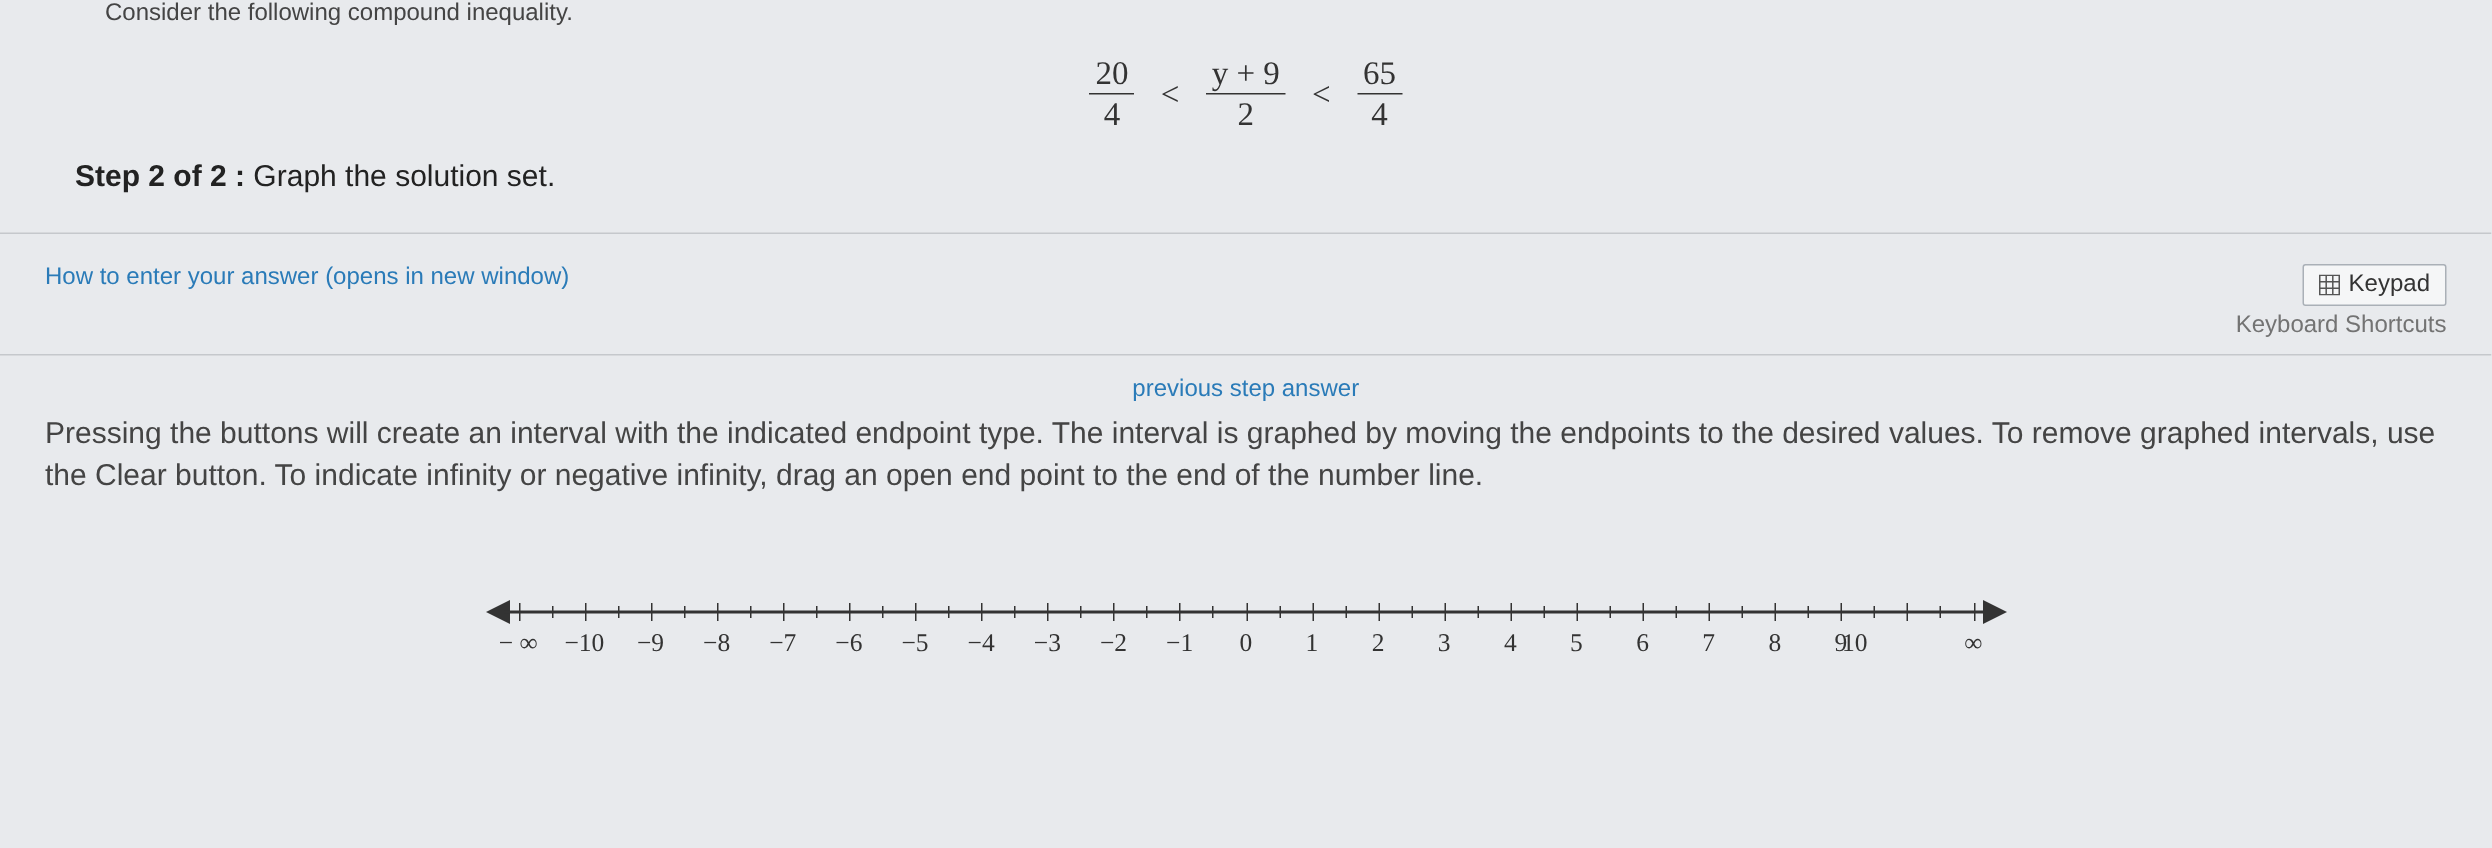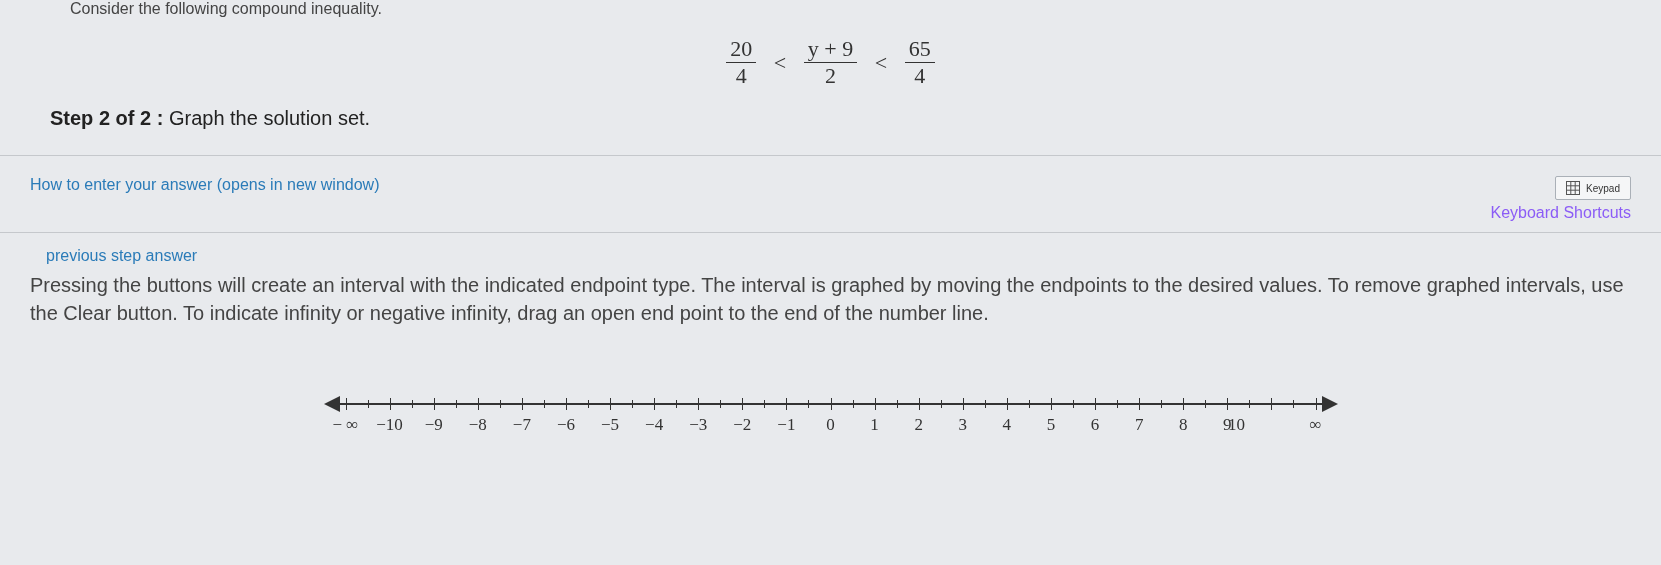--- a/index.html
+++ b/index.html
@@ -89,36 +89,36 @@
       align-items: flex-end;
       gap: 4px;
     }
     .keypad-btn {
       display: inline-flex;
       align-items: center;
       gap: 6px;
       background: #f5f6f7;
       border: 1px solid #aab0b7;
       padding: 4px 10px;
-      font-size: 10px;
+      font-size: 16px;
       color: #333;
       cursor: pointer;
       border-radius: 2px;
     }
     .kb-shortcuts {
-      color: #8b5cf6;
+      color: #737373;
       font-size: 16px;
       cursor: pointer;
     }
     .prev-step {
-      text-align: left;
+      text-align: center;
       color: #2a7bb8;
       font-size: 16px;
       cursor: pointer;
-      padding: 0 46px;
+      padding: 0 24px;
       margin-top: 14px;
     }
     .instructions {
       padding: 6px 30px 20px 30px;
       font-size: 20px;
       color: #444;
       line-height: 1.4;
     }
     .numberline-area {
       display: flex;

